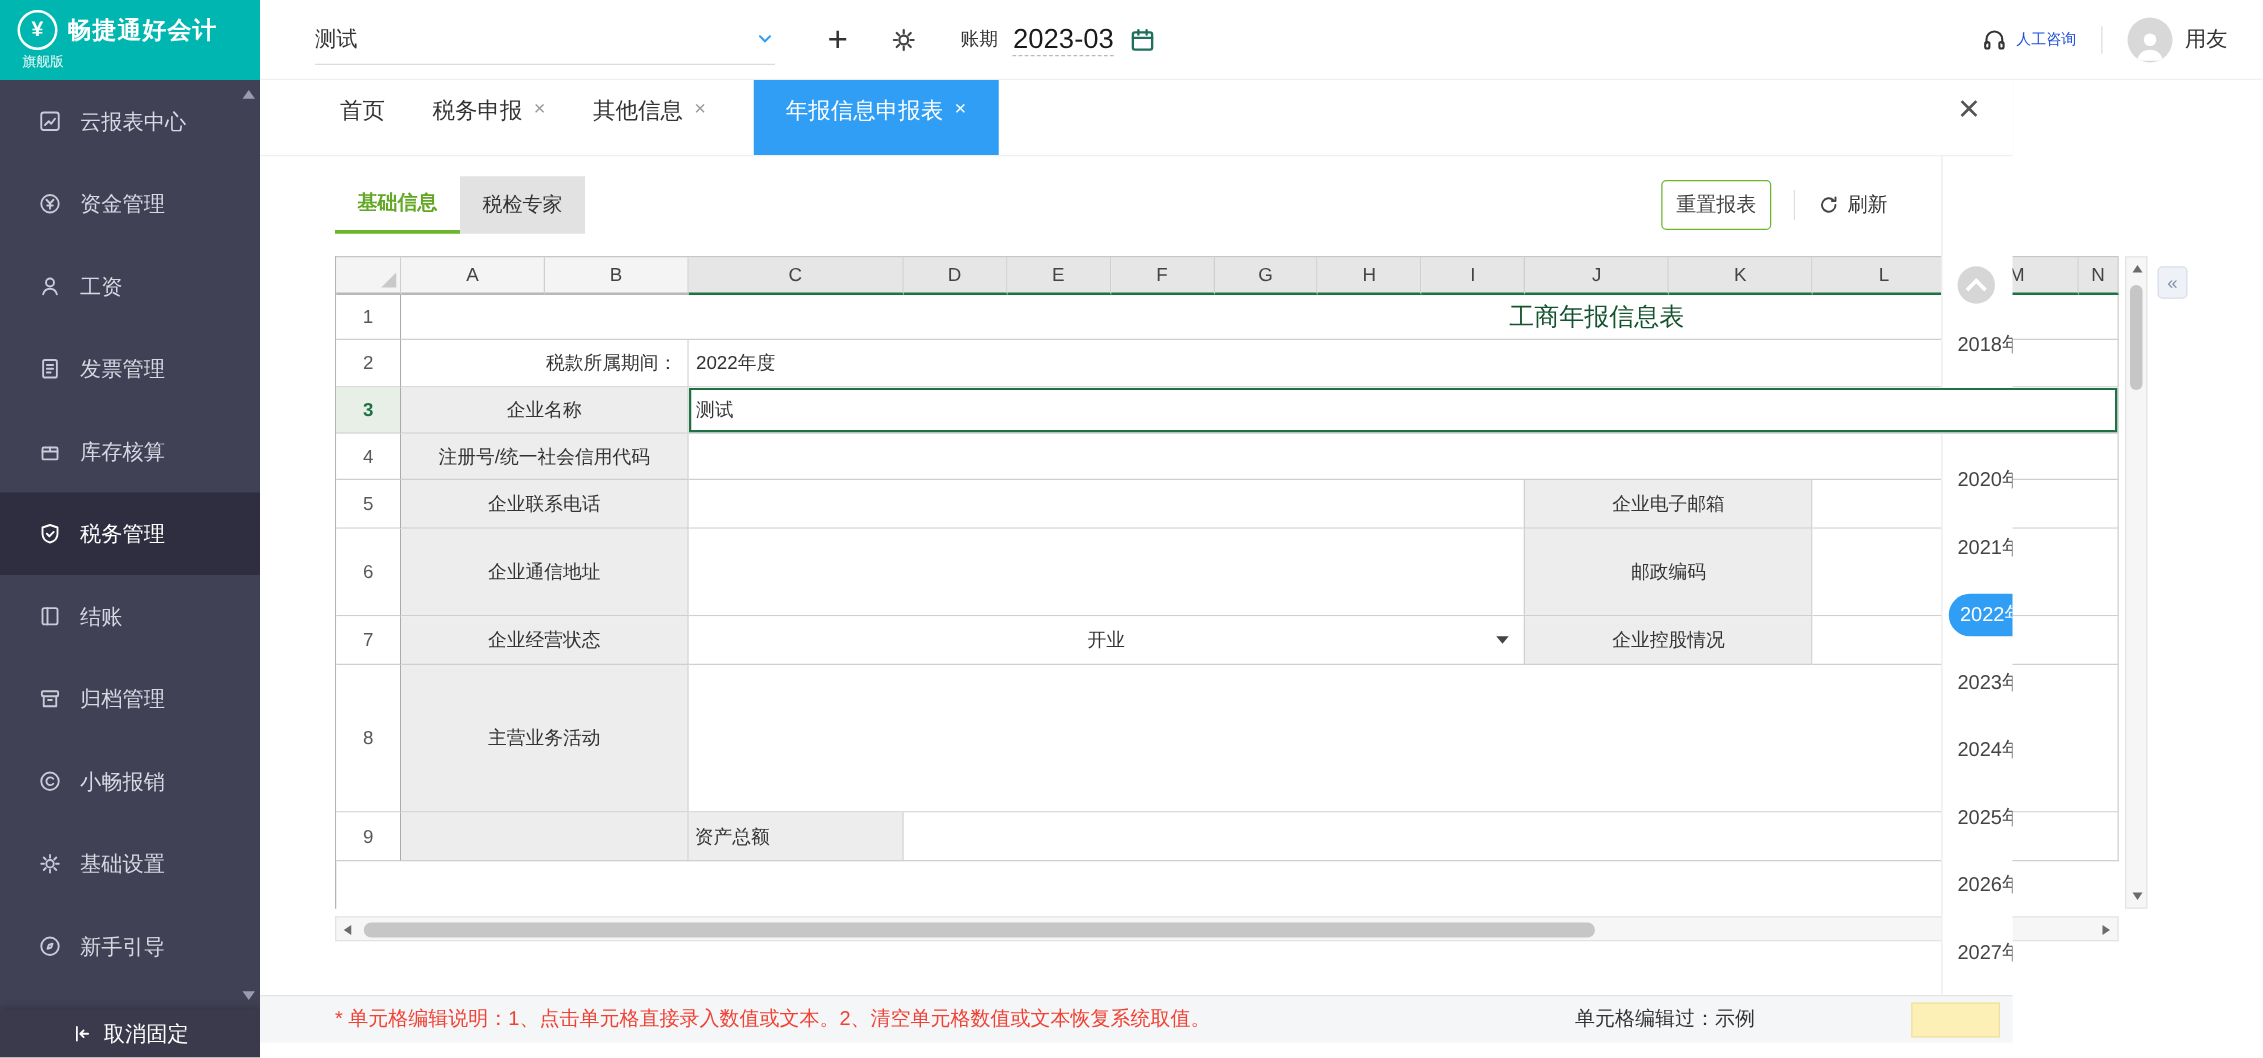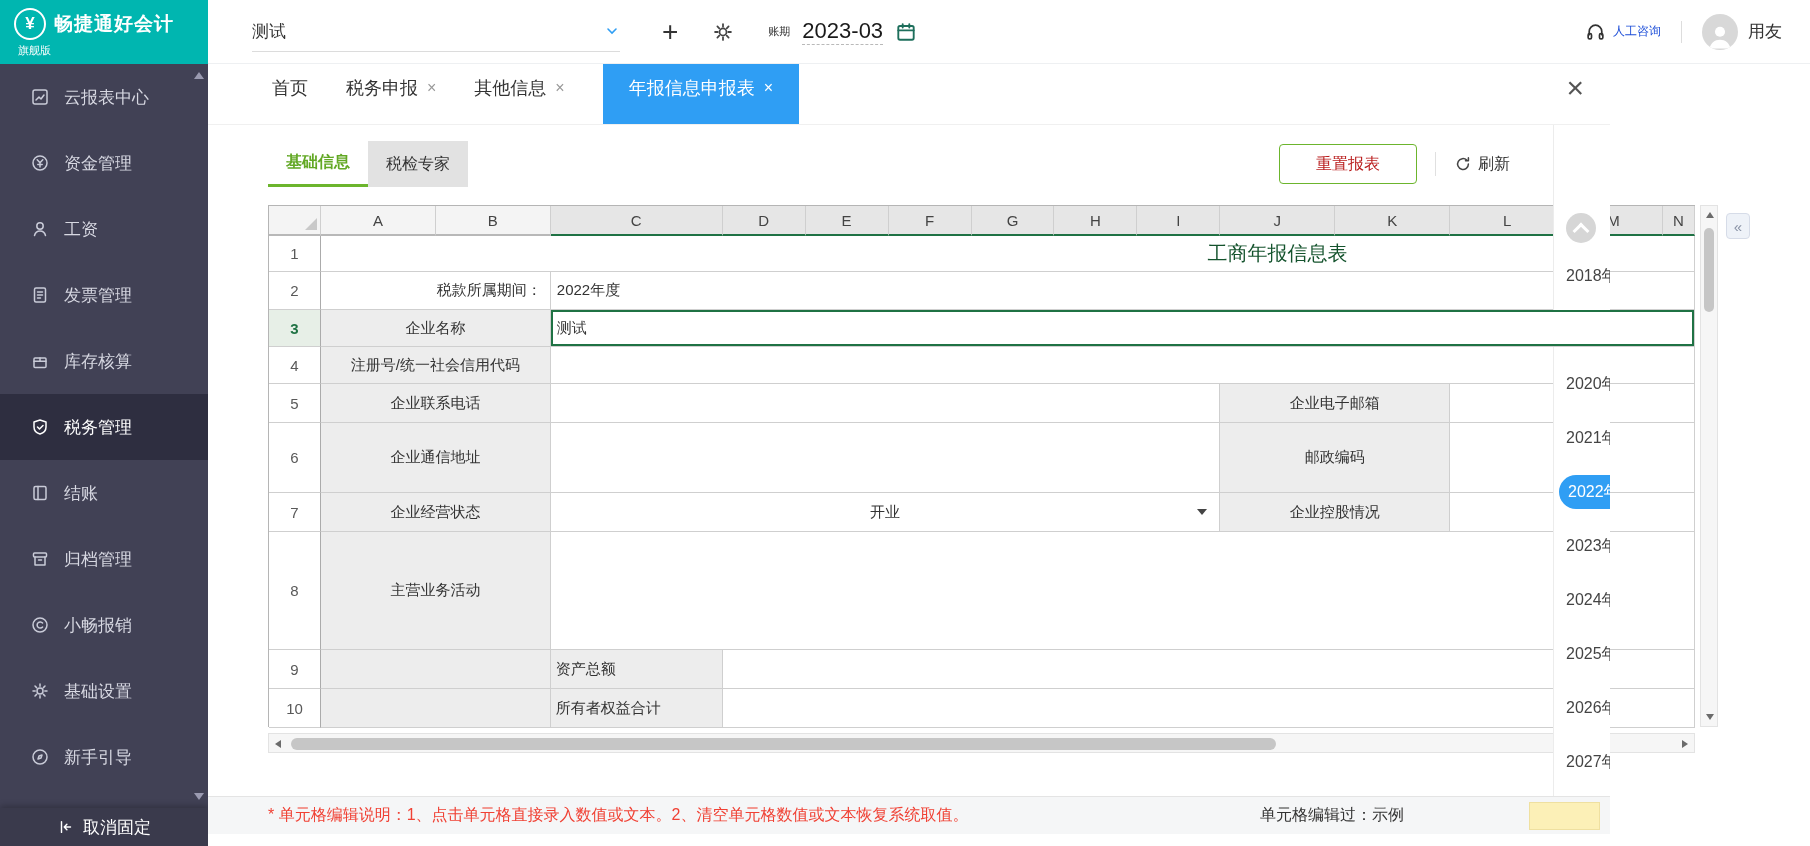--- a/index.html
+++ b/index.html
@@ -10,21 +10,21 @@
   #header { position:absolute; top:0; left:0; width:1810px; height:64px; background:#fff; display:flex; align-items:center; border-bottom:1px solid #eef0f2; z-index:30; }
   #logo { width:208px; height:64px; background:#00b6b0; color:#fff; padding:8px 0 0 14px; cursor:pointer; }
   .logo-row { display:flex; align-items:center; gap:8px; }
   .logo-icon { width:32px; height:32px; border:2px solid #fff; border-radius:50%; display:flex; align-items:center; justify-content:center; font-size:17px; font-weight:bold; color:#fff; }
   .logo-title { font-size:19px; font-weight:bold; letter-spacing:1px; white-space:nowrap; }
   .logo-badge { font-size:11px; opacity:.95; margin-left:4px; display:inline-block; margin-top:1px; }
   .company-select { margin-left:44px; width:368px; height:40px; display:flex; align-items:center; justify-content:space-between; border-bottom:1px solid #dcdcdc; cursor:pointer; }
   .company-select .cs-val { font-size:17px; color:#333; }
   .hdr-add { margin-left:42px; font-size:28px; font-weight:300; color:#333; background:none; border:none; cursor:pointer; line-height:1; }
   .hdr-ic { margin-left:34px; display:inline-flex; cursor:pointer; }
-  .period-label { margin-left:34px; font-size:11px; color:#333; }
+  .period-label { margin-left:34px; font-size:15px; color:#333; }
   .period-value { margin-left:12px; font-size:22px; color:#1a1a1a; border-bottom:1px dashed #b9b9b9; cursor:pointer; line-height:1.2; }
   .hdr-right { margin-left:auto; margin-right:28px; display:flex; align-items:center; }
   .support { display:flex; align-items:center; gap:7px; cursor:pointer; }
   .support-label { font-size:12px; color:#1d4ed8; }
   .hdr-divider { width:1px; height:22px; background:#ddd; margin:0 20px; }
   .avatar { width:36px; height:36px; border-radius:50%; background:#d8d8d8; display:flex; align-items:flex-end; justify-content:center; overflow:hidden; cursor:pointer; }
   .username { font-size:17px; color:#333; margin-left:10px; cursor:pointer; }
 
   
   #sidebar { position:absolute; top:64px; left:0; width:208px; height:782px; background:#414155; overflow:hidden; z-index:20; }
@@ -50,21 +50,21 @@
 
   
   #content { position:absolute; top:72px; left:0; right:0; bottom:38px; background:#fff; }
 
   .subtabs { position:absolute; top:17px; left:60px; display:flex; }
   .subtab { width:100px; height:46px; display:flex; align-items:center; justify-content:center; font-size:16px; cursor:pointer; }
   .subtab.active { background:#fff; color:#62a824; border-bottom:3px solid #6cb52d; font-weight:bold; }
   .subtab.inactive { background:#e2e2e2; color:#333; }
 
   .sheet-actions { position:absolute; top:19px; right:100px; display:flex; align-items:center; height:42px; }
-  .reset-btn { height:40px; padding:0 36px; border:1px solid #6cb52d; color:#b91c1c; background:#fff; border-radius:4px; font-size:16px; cursor:pointer; }
+  .reset-btn { height:40px; padding:0 11px; border:1px solid #6cb52d; color:#404040; background:#fff; border-radius:4px; font-size:16px; cursor:pointer; }
   .act-divider { width:1px; height:24px; background:#e0e0e0; margin:0 18px; }
   .refresh-btn { display:flex; align-items:center; gap:6px; font-size:16px; color:#333; background:none; border:none; cursor:pointer; }
 
   
   #sheet { position:absolute; top:81px; left:60px; width:1427px; height:522px; border-top:1px solid #b5b5b5; border-left:1px solid #b5b5b5; font-size:15px; color:#333; background:#fff; }
   .srow { display:flex; }
   .cell { display:flex; align-items:center; border-right:1px solid #cfcfcf; border-bottom:1px solid #cfcfcf; background:#fff; overflow:hidden; position:relative; }
   .lbl { background:#ededed; justify-content:center; text-align:center; }
   .lbl.left { justify-content:flex-start; padding-left:5px; }
   .val { padding-left:6px; }
@@ -410,26 +410,20 @@
           <div class="cell val w-cn"></div>
         </div>
 
         <div class="srow h9">
           <div class="cell rn w-rn">9</div>
           <div class="cell lbl w-ab"></div>
           <div class="cell lbl left w-c">资产总额</div>
           <div class="cell val w-dn"></div>
         </div>
 
-        <div class="srow h10">
-          <div class="cell rn w-rn">10</div>
-          <div class="cell lbl w-ab"></div>
-          <div class="cell lbl left w-c">所有者权益合计</div>
-          <div class="cell val w-dn"></div>
-        </div>
       </div>
 
       <div class="hscroll">
         <span class="arr arr-left"></span>
         <div class="hs-thumb"></div>
         <span class="arr arr-right"></span>
       </div>
 
       <div class="vscroll">
         <span class="arr arr-up"></span>

